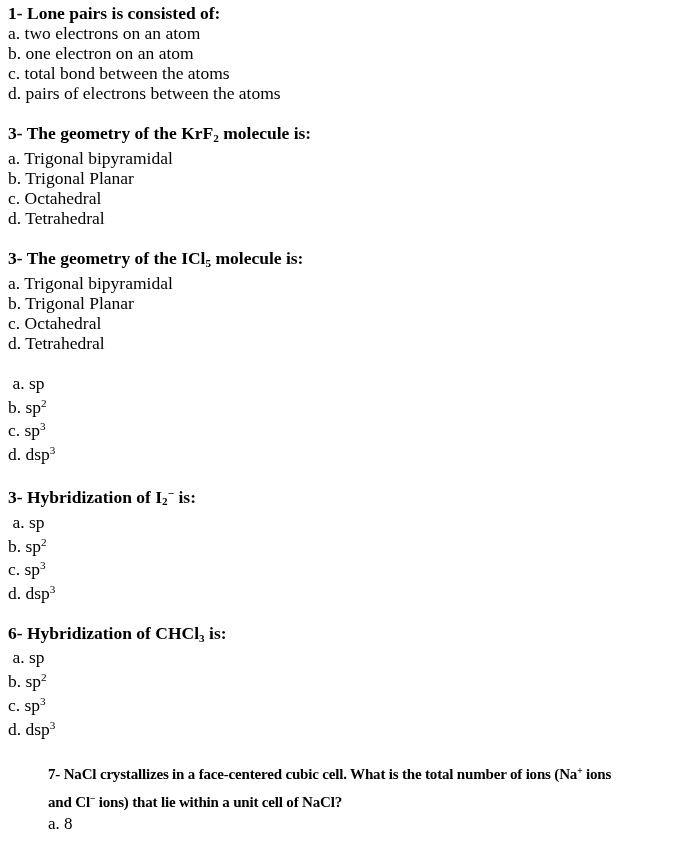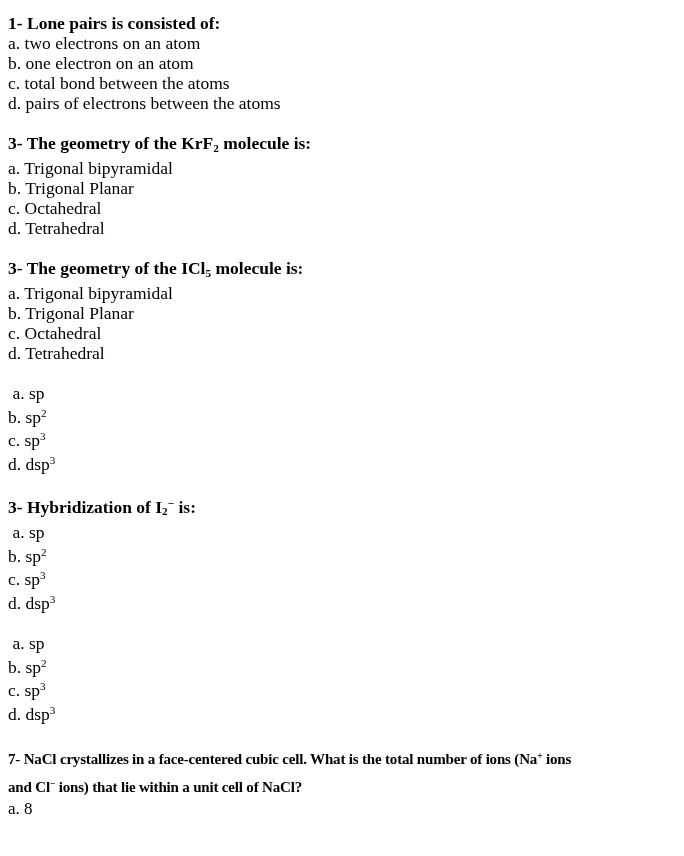--- a/index.html
+++ b/index.html
@@ -6,39 +6,39 @@
   body {
     width: 684px;
     height: 856px;
     background: #ffffff;
     overflow: hidden;
   }
   .doc {
     box-sizing: border-box;
     width: 632px;
     height: 856px;
-    padding: 13px 4px 0 8px;
+    padding: 3px 4px 0 8px;
     font-family: "Liberation Serif", "DejaVu Serif", serif;
     color: #000000;
   }
   .question { margin: 0 0 20px 0; }
   .q-title-line {
     font-size: 17.5px;
     font-weight: bold;
     line-height: 20px;
     white-space: nowrap;
   }
   .q-option {
     font-size: 17.5px;
     line-height: 20px;
     white-space: nowrap;
   }
   sub { font-size: 64%; vertical-align: -0.25em; }
   sup { font-size: 64%; vertical-align: 0.5em; }
-  .question-7 { margin-bottom: 0; }
+  .question-7 { margin-bottom: 0; margin-left: 40px; }
   .question-7 .q-title-line {
     font-size: 15.5px;
     letter-spacing: -0.2px;
     line-height: 25px;
     transform: scaleX(0.97);
     transform-origin: 0 50%;
   }
   .question-7 .q-option {
     font-size: 17px;
     line-height: 19.5px;
@@ -82,20 +82,21 @@
 
   <section class="question question-5">
     <div class="q-title-line"><span>3- Hybridization of I</span><sub>2</sub><sup>−</sup><span> is:</span></div>
     <div class="q-option"><span>&nbsp;a. sp</span></div>
     <div class="q-option"><span>b. sp</span><sup>2</sup></div>
     <div class="q-option"><span>c. sp</span><sup>3</sup></div>
     <div class="q-option"><span>d. dsp</span><sup>3</sup></div>
   </section>
 
   <section class="question question-6">
+    <div class="q-title-line"><span>6- Hybridization of CHCl</span><sub>3</sub><span> is:</span></div>
     <div class="q-option"><span>&nbsp;a. sp</span></div>
     <div class="q-option"><span>b. sp</span><sup>2</sup></div>
     <div class="q-option"><span>c. sp</span><sup>3</sup></div>
     <div class="q-option"><span>d. dsp</span><sup>3</sup></div>
   </section>
 
   <section class="question question-7">
     <div class="q-title-line"><span>7- NaCl crystallizes in a face-centered cubic cell. What is the total number of ions (Na</span><sup>+</sup><span> ions</span></div>
     <div class="q-title-line"><span>and Cl</span><sup>−</sup><span> ions) that lie within a unit cell of NaCl?</span></div>
     <div class="q-option"><span>a. 8</span></div>

